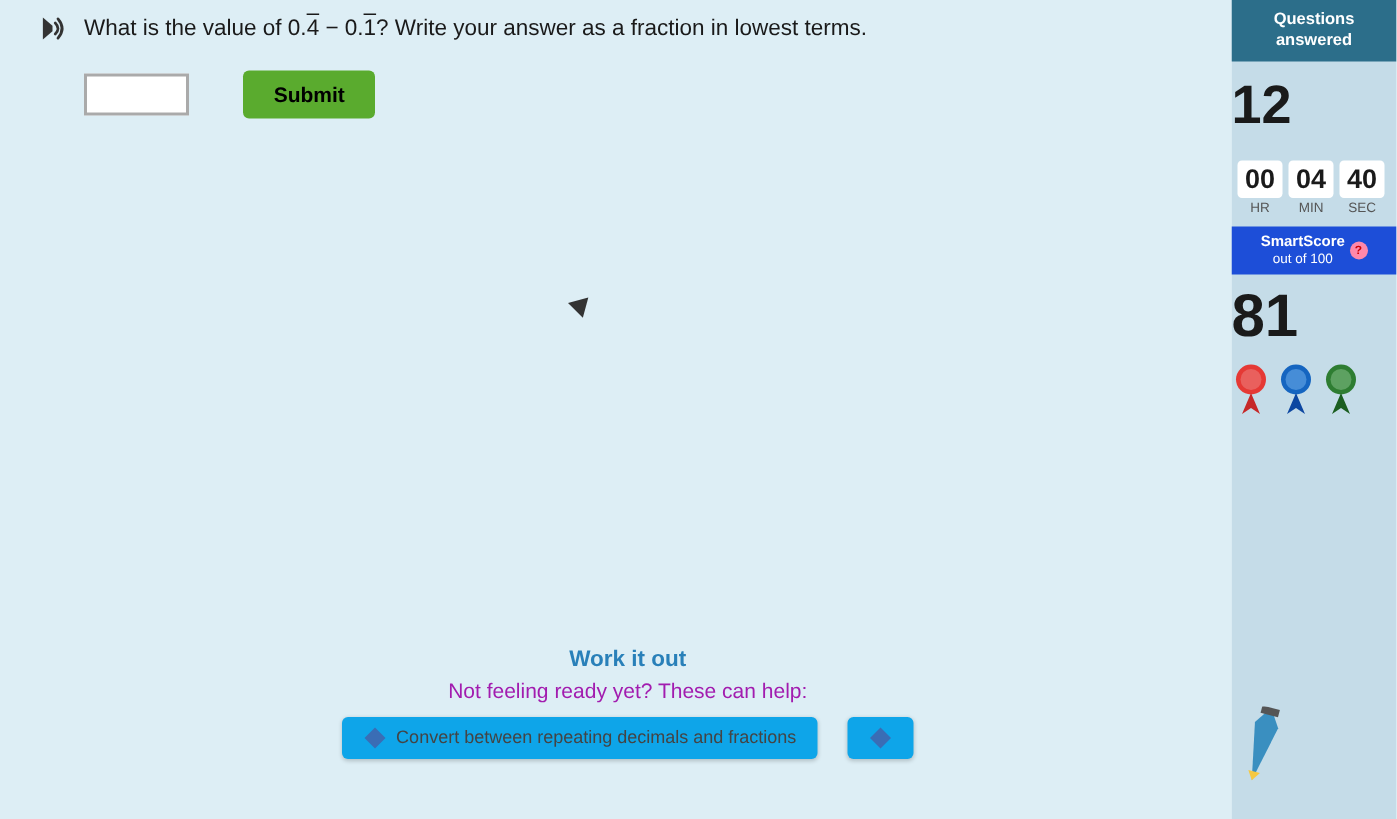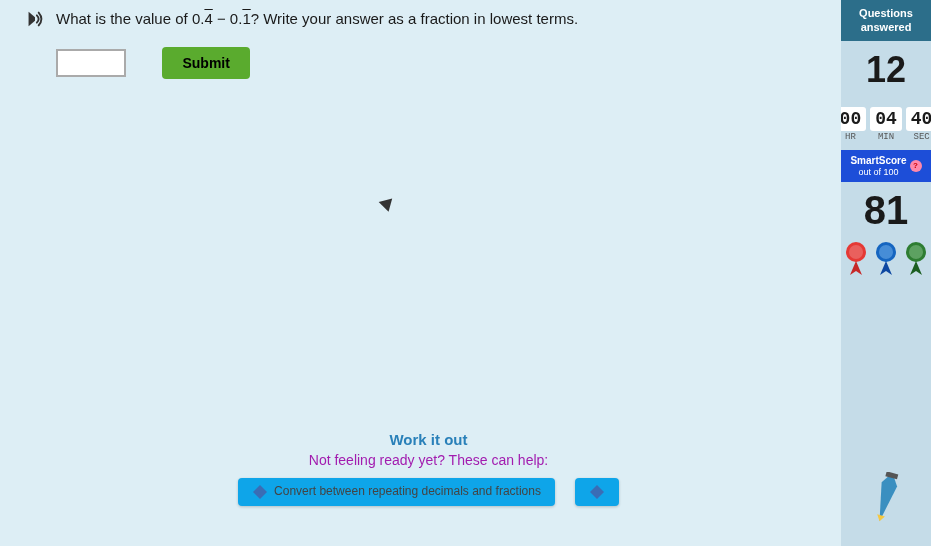--- a/index.html
+++ b/index.html
@@ -115,25 +115,25 @@
       box-shadow: 0 1px 3px rgba(0,0,0,0.2);
     }
 
     .diamond-icon {
       width: 16px;
       height: 16px;
     }
 
     
     .sidebar {
-      width: 90px;
+      width: 110px;
       background: #c5dce8;
       display: flex;
       flex-direction: column;
-      align-items: center;
+      align-items: flex-start;
       padding: 0;
     }
 
     .questions-answered-header {
       background: #2c6e8a;
       color: white;
       text-align: center;
       width: 100%;
       padding: 6px 4px;
       font-size: 11px;
@@ -162,21 +162,20 @@
       display: flex;
       align-items: flex-start;
       gap: 2px;
       margin: 8px 4px 2px 4px;
     }
 
     .time-block {
       display: flex;
       flex-direction: column;
       align-items: center;
-      font-family: Liberation Mono, monospace;
     }
 
     .time-value {
       font-size: 18px;
       font-weight: bold;
       color: #1a1a1a;
       background: white;
       padding: 2px 5px;
       border-radius: 3px;
       min-width: 28px;

